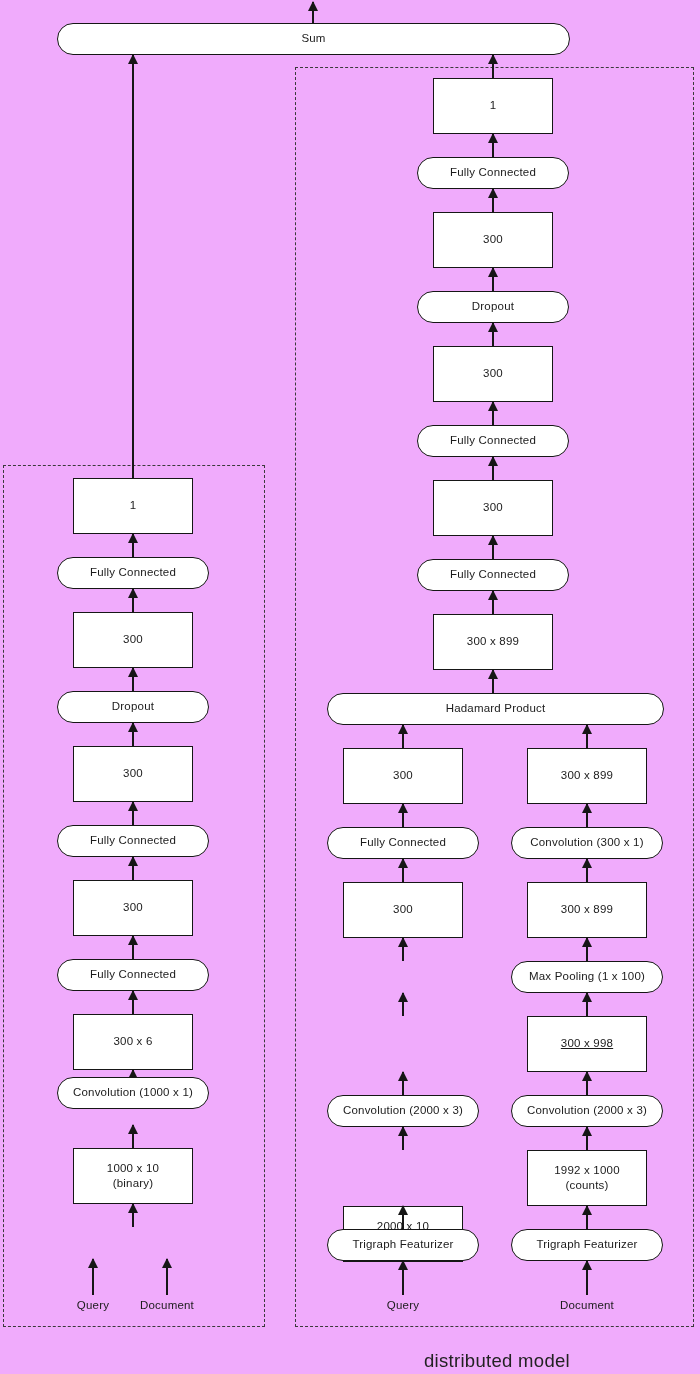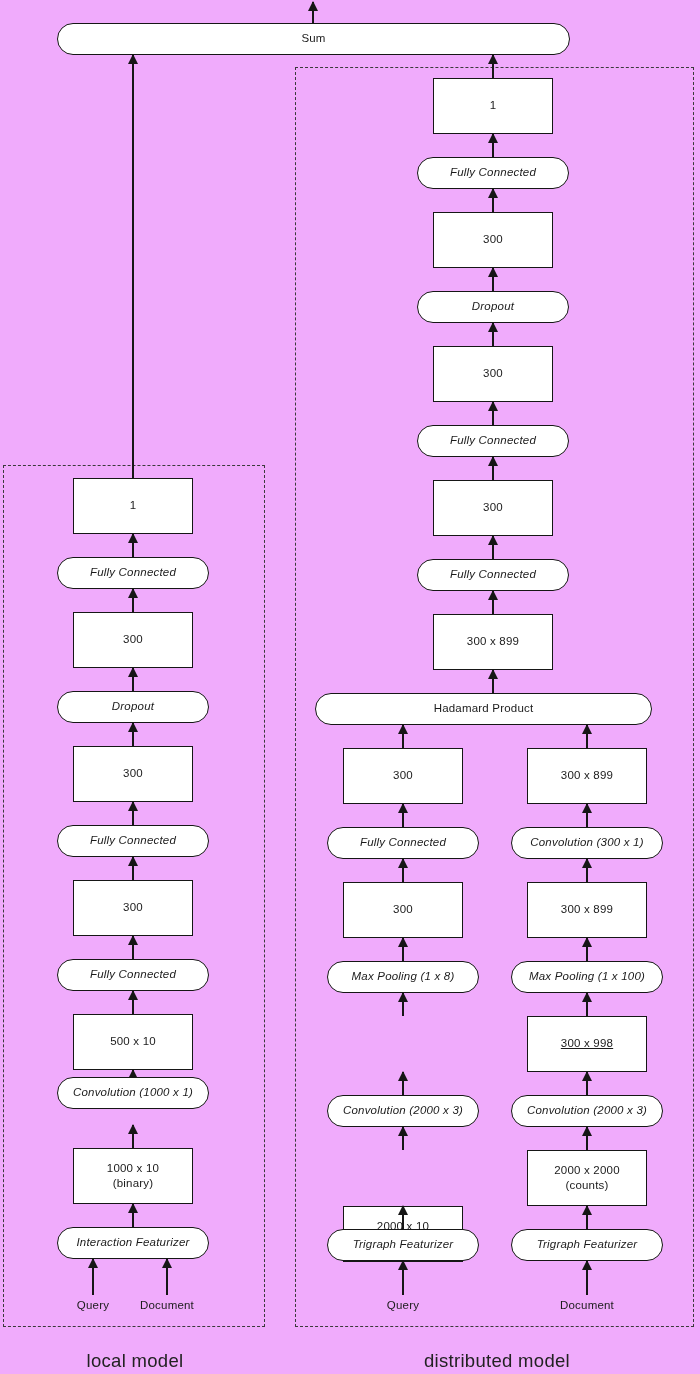--- a/index.html
+++ b/index.html
@@ -11,21 +11,21 @@
   .dashed-box{
     position:absolute;border:1.4px dashed #3a3a3a;background:transparent;
   }
   .node{
     position:absolute;display:flex;align-items:center;justify-content:center;
     border:1.7px solid #161616;background:#fff;box-sizing:border-box;
     font-size:11.5px;line-height:1.32;text-align:center;white-space:pre-line;
     letter-spacing:0.2px;
   }
   .rect{width:120px;height:56px;}
-  .pill{width:152px;height:32px;border-radius:16px;font-style:italic;}
+  .pill{width:152px;height:32px;border-radius:16px;}
   .wide-pill{width:337px;height:32px;border-radius:16px;}
   .sum-pill{width:513px;height:32px;border-radius:16px;}
   .arrow{position:absolute;width:1.7px;background:#161616;}
   .arrow::before{
     content:"";position:absolute;top:-1px;left:-4.3px;width:0;height:0;
     border-left:5px solid transparent;border-right:5px solid transparent;
     border-bottom:10px solid #161616;
   }
   .io-label{
     position:absolute;font-size:11.5px;letter-spacing:0.2px;text-align:center;
@@ -57,28 +57,27 @@
   <div class="node pill" style="left:57px;top:691px;">Dropout</div>
   <div class="arrow" style="left:132px;top:723px;height:23px;"></div>
   <div class="node rect" style="left:73px;top:746px;">300</div>
   <div class="arrow" style="left:132px;top:802px;height:23px;"></div>
   <div class="node pill" style="left:57px;top:825px;">Fully Connected</div>
   <div class="arrow" style="left:132px;top:857px;height:23px;"></div>
   <div class="node rect" style="left:73px;top:880px;">300</div>
   <div class="arrow" style="left:132px;top:936px;height:23px;"></div>
   <div class="node pill" style="left:57px;top:959px;">Fully Connected</div>
   <div class="arrow" style="left:132px;top:991px;height:23px;"></div>
-  <div class="node rect" style="left:73px;top:1014px;">500 x 10</div>
+  <div class="node rect" style="left:73px;top:1014px;">300 x 6</div>
   <div class="arrow" style="left:132px;top:1070px;height:23px;"></div>
   <div class="node pill" style="left:57px;top:1077px;">Convolution (1000 x 1)</div>
   <div class="arrow" style="left:132px;top:1125px;height:23px;"></div>
   <div class="node rect" style="left:73px;top:1148px;">1000 x 10
 (binary)</div>
   <div class="arrow" style="left:132px;top:1204px;height:23px;"></div>
-  <div class="node pill" style="left:57px;top:1227px;">Interaction Featurizer</div>
   <div class="arrow" style="left:92px;top:1259px;height:36px;"></div>
   <div class="arrow" style="left:166px;top:1259px;height:36px;"></div>
   <div class="io-label" style="left:63px;top:1299px;width:60px;">Query</div>
   <div class="io-label" style="left:127px;top:1299px;width:80px;">Document</div>
 
   <div class="node rect" style="left:433px;top:78px;">1</div>
   <div class="arrow" style="left:492px;top:134px;height:23px;"></div>
   <div class="node pill" style="left:417px;top:157px;">Fully Connected</div>
   <div class="arrow" style="left:492px;top:189px;height:23px;"></div>
   <div class="node rect" style="left:433px;top:212px;">300</div>
@@ -88,30 +87,29 @@
   <div class="node rect" style="left:433px;top:346px;">300</div>
   <div class="arrow" style="left:492px;top:402px;height:23px;"></div>
   <div class="node pill" style="left:417px;top:425px;">Fully Connected</div>
   <div class="arrow" style="left:492px;top:457px;height:23px;"></div>
   <div class="node rect" style="left:433px;top:480px;">300</div>
   <div class="arrow" style="left:492px;top:536px;height:23px;"></div>
   <div class="node pill" style="left:417px;top:559px;">Fully Connected</div>
   <div class="arrow" style="left:492px;top:591px;height:23px;"></div>
   <div class="node rect" style="left:433px;top:614px;">300 x 899</div>
   <div class="arrow" style="left:492px;top:670px;height:23px;"></div>
-  <div class="node wide-pill" style="left:315px;top:693px;">Hadamard Product</div>
+  <div class="node wide-pill" style="left:327px;top:693px;">Hadamard Product</div>
 
   <div class="arrow" style="left:402px;top:725px;height:23px;"></div>
   <div class="node rect" style="left:343px;top:748px;">300</div>
   <div class="arrow" style="left:402px;top:804px;height:23px;"></div>
   <div class="node pill" style="left:327px;top:827px;">Fully Connected</div>
   <div class="arrow" style="left:402px;top:859px;height:23px;"></div>
   <div class="node rect" style="left:343px;top:882px;">300</div>
   <div class="arrow" style="left:402px;top:938px;height:23px;"></div>
-  <div class="node pill" style="left:327px;top:961px;">Max Pooling (1 x 8)</div>
   <div class="arrow" style="left:402px;top:993px;height:23px;"></div>
   <div class="arrow" style="left:402px;top:1072px;height:23px;"></div>
   <div class="node pill" style="left:327px;top:1095px;">Convolution (2000 x 3)</div>
   <div class="arrow" style="left:402px;top:1127px;height:23px;"></div>
   <div class="node rect" style="left:343px;top:1206px;">2000 x 10
 (counts)</div>
   <div class="arrow" style="left:402px;top:1206px;height:23px;"></div>
   <div class="node pill" style="left:327px;top:1229px;">Trigraph Featurizer</div>
   <div class="arrow" style="left:402px;top:1261px;height:34px;"></div>
   <div class="io-label" style="left:373px;top:1299px;width:60px;">Query</div>
@@ -122,23 +120,22 @@
   <div class="node pill" style="left:511px;top:827px;text-align:right;">Convolution (300 x 1)</div>
   <div class="arrow" style="left:586px;top:859px;height:23px;"></div>
   <div class="node rect" style="left:527px;top:882px;">300 x 899</div>
   <div class="arrow" style="left:586px;top:938px;height:23px;"></div>
   <div class="node pill" style="left:511px;top:961px;">Max Pooling (1 x 100)</div>
   <div class="arrow" style="left:586px;top:993px;height:23px;"></div>
   <div class="node rect" style="left:527px;top:1016px;text-decoration:underline;">300 x 998</div>
   <div class="arrow" style="left:586px;top:1072px;height:23px;"></div>
   <div class="node pill" style="left:511px;top:1095px;">Convolution (2000 x 3)</div>
   <div class="arrow" style="left:586px;top:1127px;height:23px;"></div>
-  <div class="node rect" style="left:527px;top:1150px;">2000 x 2000
+  <div class="node rect" style="left:527px;top:1150px;">1992 x 1000
 (counts)</div>
   <div class="arrow" style="left:586px;top:1206px;height:23px;"></div>
   <div class="node pill" style="left:511px;top:1229px;">Trigraph Featurizer</div>
   <div class="arrow" style="left:586px;top:1261px;height:34px;"></div>
   <div class="io-label" style="left:547px;top:1299px;width:80px;">Document</div>
 
-  <div class="caption" style="left:35px;top:1350px;width:200px;">local model</div>
   <div class="caption" style="left:377px;top:1350px;width:240px;">distributed model</div>
 
 </div>
 
 </body></html>

